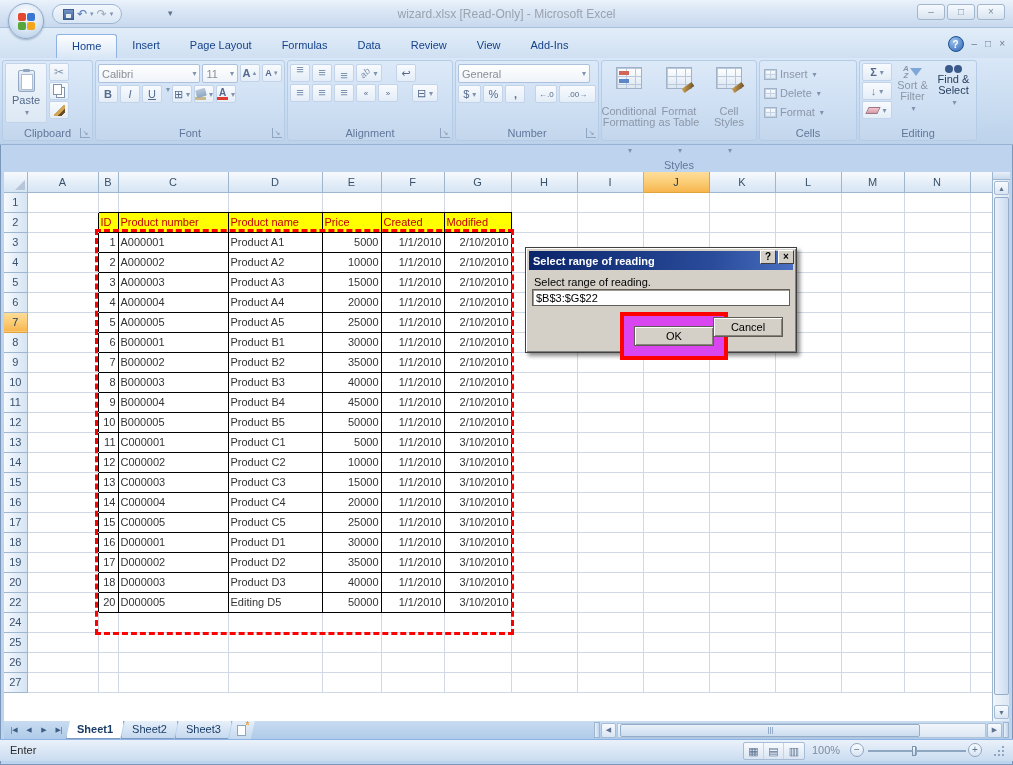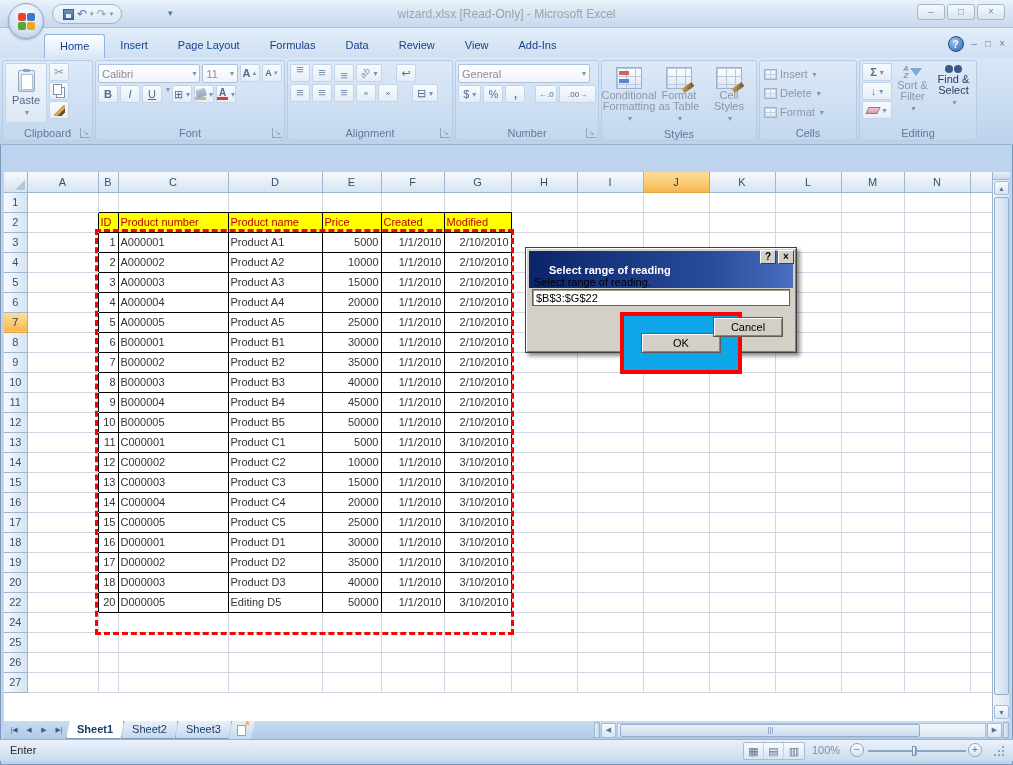--- a/index.html
+++ b/index.html
@@ -24,21 +24,21 @@
   .saveico{width:11px;height:11px;background:linear-gradient(#6F93C2,#44689C);border:1px solid #3E5E8E;position:relative}
   .saveico:before{content:"";position:absolute;left:2px;bottom:1px;width:5px;height:4px;background:#E8EEF6}
   .dd8{font-size:7px;color:#7E93AE}
   .win-title{position:absolute;left:0;right:0;top:7px;text-align:center;color:#9AA3AE;font-size:12px;pointer-events:none}
   .wctrls{position:absolute;right:8px;top:4px;display:flex;gap:2px}
   .wbtn{width:28px;height:16px;border:1px solid #A2B6CC;border-radius:3px;background:linear-gradient(#F6FAFE,#D9E4F0);
     display:flex;align-items:center;justify-content:center;color:#7C8DA0;font-size:10px;line-height:1}
   
   .tabrow{position:absolute;left:0;top:28px;width:1013px;height:30px;
     background:linear-gradient(#E2EDF9,#CFE0F2)}
-  .tabs{position:absolute;left:44px;bottom:0;display:flex}
+  .tabs{position:absolute;left:56px;bottom:0;display:flex}
   .tab{padding:5px 15px 6px;color:#15428B;cursor:default}
   .tab.active{background:linear-gradient(#FDFEFF,#E8F0FA 60%,#D8E6F5);border:1px solid #8DB2E3;border-bottom:none;
     border-radius:3px 3px 0 0;font-weight:normal}
   .tr-right{position:absolute;right:8px;top:8px;display:flex;align-items:center;gap:8px}
   .helpico{width:16px;height:16px;border-radius:50%;background:radial-gradient(circle at 35% 30%,#9CC4EE,#2E64B4);
     border:1px solid #1C4E8C;color:#fff;font-weight:bold;font-size:10px;display:flex;align-items:center;justify-content:center}
   .mini{color:#6E7F92;font-size:10px;line-height:1}
   
   .ribbon{position:absolute;left:0;top:58px;width:1013px;height:87px;display:flex;gap:2px;
     padding:2px 2px 3px 2px;background:linear-gradient(#D9E7F7,#C5D9EF 70%,#BCD2EB);
@@ -70,21 +70,21 @@
   .colbar{display:flex;flex-direction:column;align-items:center;line-height:9px}
   .colbar b{font-size:10px;color:#54698C}
   .bar-red{width:11px;height:3px;background:#E03C31}
   .bar-tan{width:11px;height:3px;background:#C8B88A}
   .bucket{width:10px;height:8px;background:linear-gradient(#B9C8DA,#8FA6C2);border-radius:1px;transform:rotate(-15deg)}
   
   .lines{font-size:13px;line-height:10px;color:#7E93AE}
   .rot45{display:inline-block;transform:rotate(-45deg);font-size:9px;color:#7E93AE;font-style:italic}
   .tiny{font-size:8px;color:#54698C;letter-spacing:0}
   
-  .bigbtn{width:49px;display:flex;flex-direction:column;align-items:center;justify-content:flex-start;gap:1px;
+  .bigbtn{width:49px;display:flex;flex-direction:column;align-items:center;justify-content:flex-start;gap:17px;
     padding-top:3px;border:1px solid transparent;border-radius:2px;color:#8C97A8;text-align:center;line-height:11px}
   .sico{width:26px;height:22px;border:1px solid #9FB2C8;position:relative;
     background-image:linear-gradient(#B9C8DA 1px,transparent 1px),linear-gradient(90deg,#B9C8DA 1px,transparent 1px),linear-gradient(#FFF,#DCE6F2);
     background-size:9px 8px,9px 8px,100% 100%}
   .sico.cf:after{content:"";position:absolute;left:2px;top:3px;width:10px;height:4px;background:#D26459;box-shadow:0 8px 0 #5E86C8}
   .sico.br:after{content:"";position:absolute;right:-3px;bottom:-2px;width:12px;height:5px;background:linear-gradient(135deg,#D2A558,#6B4E23);transform:rotate(-35deg)}
   .crow{display:flex;align-items:center;gap:3px;height:19px;color:#8C97A8;padding:0 2px}
   .cico{width:13px;height:11px;border:1px solid #9FB2C8;
     background-image:linear-gradient(#C5D2E2 1px,transparent 1px),linear-gradient(90deg,#C5D2E2 1px,transparent 1px),linear-gradient(#FFF,#DCE6F2);
     background-size:5px 4px,5px 4px,100% 100%}
@@ -168,29 +168,29 @@
     background:linear-gradient(#F8FBFE,#D9E5F2);display:flex;align-items:center;justify-content:center;font-size:10px;line-height:1}
   .ztrack{position:absolute;left:868px;top:10px;width:98px;height:2px;background:#8FA6C0}
   .ztick{position:absolute;left:48px;top:-3px;width:1px;height:8px;background:#8FA6C0}
   .zthumb{position:absolute;left:44px;top:-4px;width:4px;height:10px;background:linear-gradient(#F8FBFE,#C6D7EA);border:1px solid #7E93AE}
   .grip{position:absolute;left:994px;top:6px;width:12px;height:12px}
   .grip i{position:absolute;right:2px;bottom:2px;width:2px;height:2px;background:#8FA6C0;
     box-shadow:0 -4px 0 #8FA6C0,0 -8px 0 #8FA6C0,-4px 0 0 #8FA6C0,-8px 0 0 #8FA6C0,-4px -4px 0 #8FA6C0}
   
   .dialog{position:absolute;left:521px;top:75px;width:272px;height:106px;background:#D4D0C8;z-index:20;
     border:1px solid #404040;box-shadow:inset 1px 1px 0 #FFFFFF,inset -1px -1px 0 #808080,3px 3px 4px rgba(0,0,0,.45)}
-  .dlg-title{position:absolute;left:3px;top:3px;right:3px;height:37px;display:flex;align-items:center;
-    background:linear-gradient(90deg,#0A246A,#2A4C9B 70%,#4A6FC0);color:#fff;font-weight:bold;padding-left:20px}
+  .dlg-title{position:absolute;left:3px;top:3px;right:3px;height:19px;display:flex;align-items:center;
+    background:linear-gradient(90deg,#0A246A,#2A4C9B 70%,#4A6FC0);color:#fff;font-weight:bold;padding-left:4px}
   .dlg-tbtns{position:absolute;right:2px;top:2px;display:flex;gap:2px}
   .dbtn{width:16px;height:14px;background:#D4D0C8;border:1px solid;border-color:#FFF #404040 #404040 #FFF;
     color:#000;font-size:10px;font-weight:bold;display:flex;align-items:center;justify-content:center;line-height:1}
   .dlg-prompt{position:absolute;left:8px;top:28px;color:#000}
   .dlg-input{position:absolute;left:6px;top:41px;width:258px;height:17px;background:#fff;border:1px solid #635F58;
     box-shadow:inset 1px 1px 0 #9E9A92;font-family:"Liberation Sans",sans-serif;font-size:11px;padding:0 3px;color:#000}
-  .okwrap{position:absolute;left:94px;top:64px;border:4px solid #FF0000;padding:17px;background:#0ea5e9}
+  .okwrap{position:absolute;left:94px;top:64px;border:4px solid #FF0000;padding:10px;background:#d946ef}
   .dlg-btn{width:80px;height:20px;background:#D4D0C8;border:1px solid #5F5B55;
     box-shadow:inset 1px 1px 0 #FFF,inset -1px -1px 0 #88847C;color:#000;font-size:11px;
     display:flex;align-items:center;justify-content:center}
   .cancelbtn{position:absolute;left:187px;top:69px;width:70px}
 </style>
 </head>
 <body>
 
 <div class="window">
 

